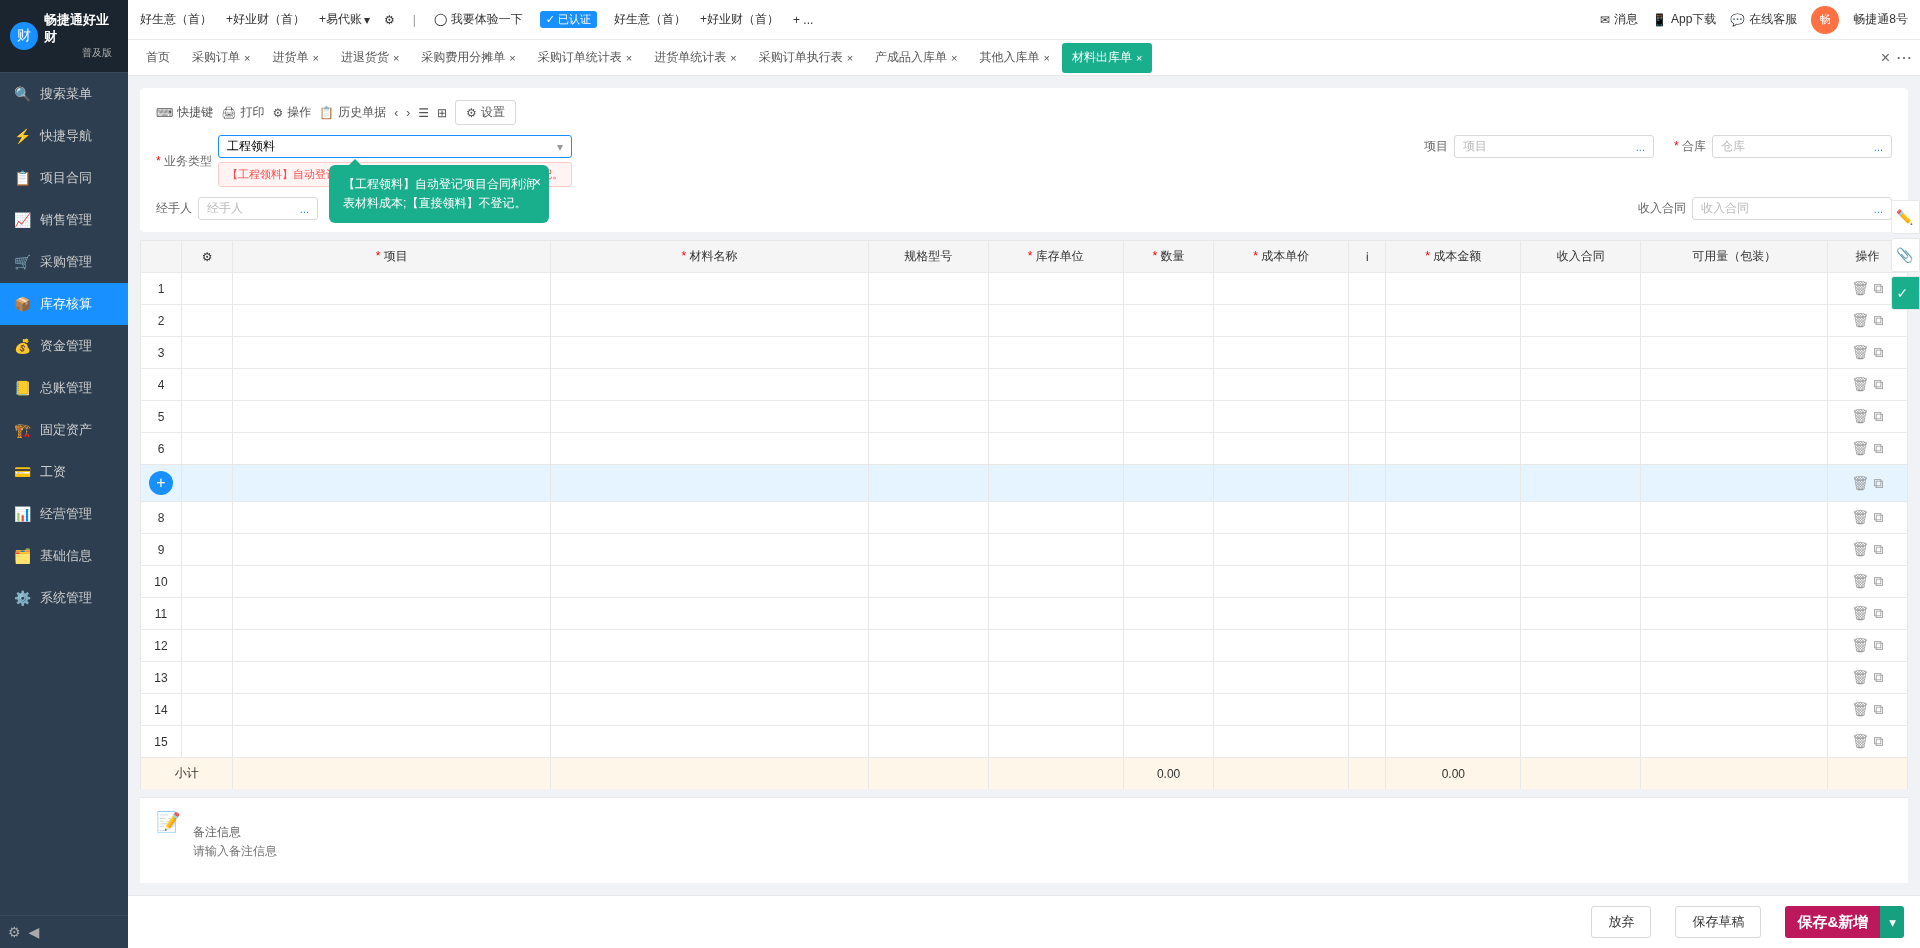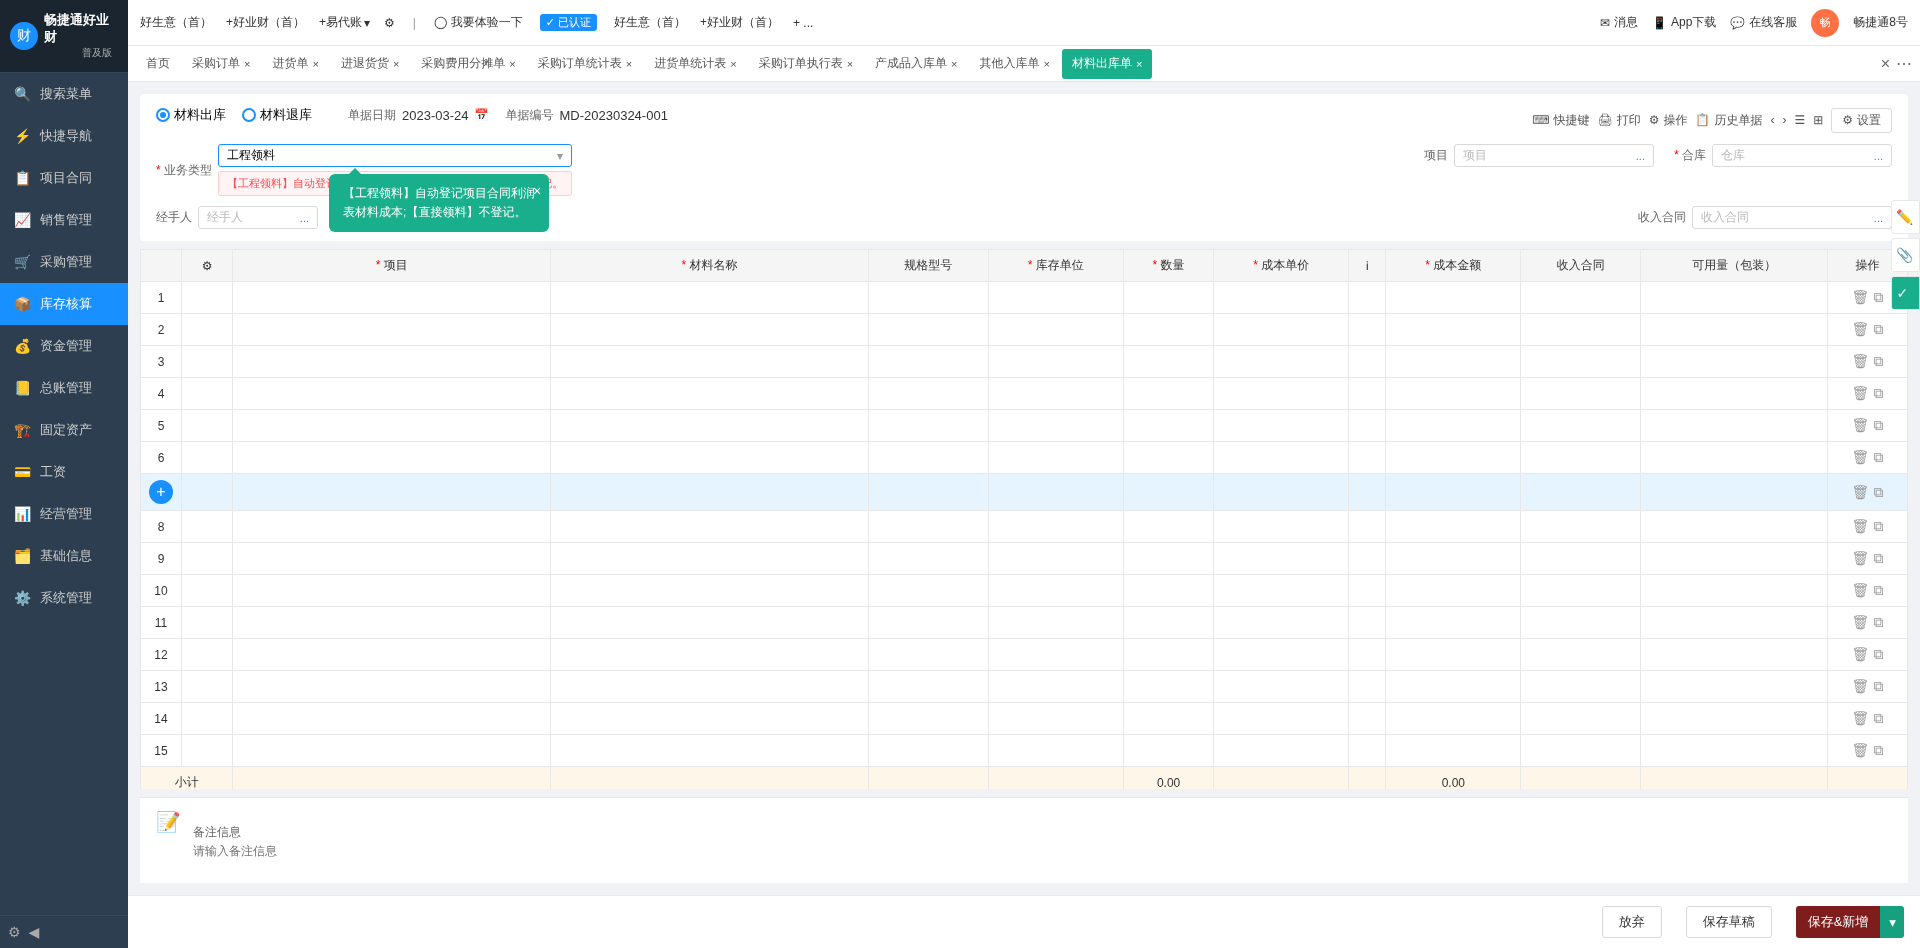--- a/index.html
+++ b/index.html
@@ -13,21 +13,21 @@
     .sidebar-item { display: flex; align-items: center; gap: 8px; padding: 12px 14px; cursor: pointer; color: #ccc; font-size: 13px; }
     .sidebar-item.active { background: #1890ff; color: #fff; }
     .sidebar-item-icon { width: 18px; height: 18px; display: flex; align-items: center; justify-content: center; font-size: 14px; }
     .sidebar-bottom { margin-top: auto; border-top: 1px solid #3a4a5c; display: flex; padding: 8px; gap: 8px; }
     .sidebar-bottom-btn { cursor: pointer; color: #aaa; font-size: 14px; }
 
     
     .main { flex: 1; display: flex; flex-direction: column; overflow: hidden; background: #f0f2f5; }
 
     
-    .topbar { background: #fff; height: 46px; display: flex; align-items: center; padding: 0 12px; border-bottom: 1px solid #e8e8e8; gap: 3px; flex-shrink: 0; }
+    .topbar { background: #fff; height: 40px; display: flex; align-items: center; padding: 0 12px; border-bottom: 1px solid #e8e8e8; gap: 3px; flex-shrink: 0; }
     .topbar-nav { display: flex; align-items: center; gap: 14px; flex: 1; overflow: hidden; }
     .topbar-nav-item { font-size: 12px; color: #333; cursor: pointer; white-space: nowrap; display: flex; align-items: center; gap: 2px; }
     .topbar-right { display: flex; align-items: center; gap: 14px; }
     .topbar-right-item { font-size: 12px; color: #333; cursor: pointer; display: flex; align-items: center; gap: 4px; }
     .topbar-avatar { width: 28px; height: 28px; background: #ff7043; border-radius: 50%; display: flex; align-items: center; justify-content: center; font-size: 11px; color: #fff; }
 
     
     .tabbar { background: #fff; display: flex; align-items: center; padding: 0 8px; border-bottom: 1px solid #e8e8e8; height: 36px; flex-shrink: 0; gap: 2px; overflow-x: auto; }
     .tab { display: flex; align-items: center; gap: 4px; padding: 0 10px; height: 30px; cursor: pointer; font-size: 12px; color: #555; border-radius: 3px; white-space: nowrap; }
     .tab.active { background: #1aaf8c; color: #fff; border-radius: 3px; }
@@ -77,21 +77,21 @@
     .notes-area { background: #fff; padding: 10px 16px; display: flex; align-items: flex-start; gap: 12px; border-top: 1px solid #e8e8e8; }
     .notes-icon { color: #1890ff; font-size: 20px; margin-top: 2px; }
     .notes-label { font-size: 12px; color: #666; margin-top: 16px; }
     .notes-input { flex: 1; border: none; outline: none; font-size: 12px; color: #999; resize: none; min-height: 30px; }
 
     
     .action-bar { background: #fff; padding: 10px 16px; display: flex; justify-content: flex-end; gap: 24px; border-top: 1px solid #e8e8e8; flex-shrink: 0; }
     .btn { padding: 6px 16px; border-radius: 3px; border: none; cursor: pointer; font-size: 13px; }
     .btn-default { background: #fff; border: 1px solid #d9d9d9; color: #333; }
     .btn-secondary { background: #fff; border: 1px solid #d9d9d9; color: #333; }
-    .btn-primary-split { background: #7f1d1d; color: #fff; border: none; padding: 6px 12px; font-size: 13px; cursor: pointer; }
+    .btn-primary-split { background: #be185d; color: #fff; border: none; padding: 6px 12px; font-size: 15px; cursor: pointer; font-weight: bold; }
     .btn-primary-arrow { background: #16a07f; color: #fff; border: none; padding: 6px 8px; cursor: pointer; border-left: 1px solid #16a07f; }
     .btn-group { display: flex; border-radius: 3px; overflow: hidden; }
     .float-icon { background: #fff; border: 1px solid #e8e8e8; padding: 8px 5px; cursor: pointer; font-size: 14px; color: #666; border-radius: 3px 0 0 3px; }
 
     .form-placeholder { color: #bbb; }
     .tag-certified { background: #1890ff; color: #fff; font-size: 11px; padding: 1px 6px; border-radius: 3px; margin: 0 3px; }
 
     .settings-btn { background: #fff; border: 1px solid #d9d9d9; border-radius: 3px; padding: 3px 10px; font-size: 12px; cursor: pointer; color: #555; display: flex; align-items: center; gap: 4px; }
 
     .col-required::before { content: '* '; color: red; }
@@ -241,39 +241,20 @@
       <span class="tab-right-btn">×</span>
       <span class="tab-right-btn">⋯</span>
     </div>
   </div>
 
   <div class="content">
 
     <div class="form-card">
 
       <div style="display:flex;align-items:center;justify-content:space-between;margin-bottom:8px;">
-        <div class="radio-group">
-          <label class="radio-item">
-            <div class="radio-dot checked"></div>
-            <span>材料出库</span>
-          </label>
-          <label class="radio-item">
-            <div class="radio-dot"></div>
-            <span>材料退库</span>
-          </label>
-          <div class="form-field" style="margin-left:20px;">
-            <span class="form-label">单据日期</span>
-            <span class="form-value">2023-03-24</span>
-            <span class="date-icon">📅</span>
-          </div>
-          <div class="form-field">
-            <span class="form-label">单据编号</span>
-            <span class="form-value">MD-20230324-001</span>
-          </div>
-        </div>
         <div style="display:flex;gap:8px;align-items:center;">
           <span class="toolbar-btn">⌨ <span>快捷键</span></span>
           <span class="toolbar-btn">🖨 <span>打印</span></span>
           <span class="toolbar-btn">⚙ <span>操作</span></span>
           <span class="toolbar-btn">📋 <span>历史单据</span></span>
           <span class="toolbar-btn">‹</span>
           <span class="toolbar-btn">›</span>
           <span class="toolbar-btn">☰</span>
           <span class="toolbar-btn">⊞</span>
           <button class="settings-btn">⚙ <span>设置</span></button>

